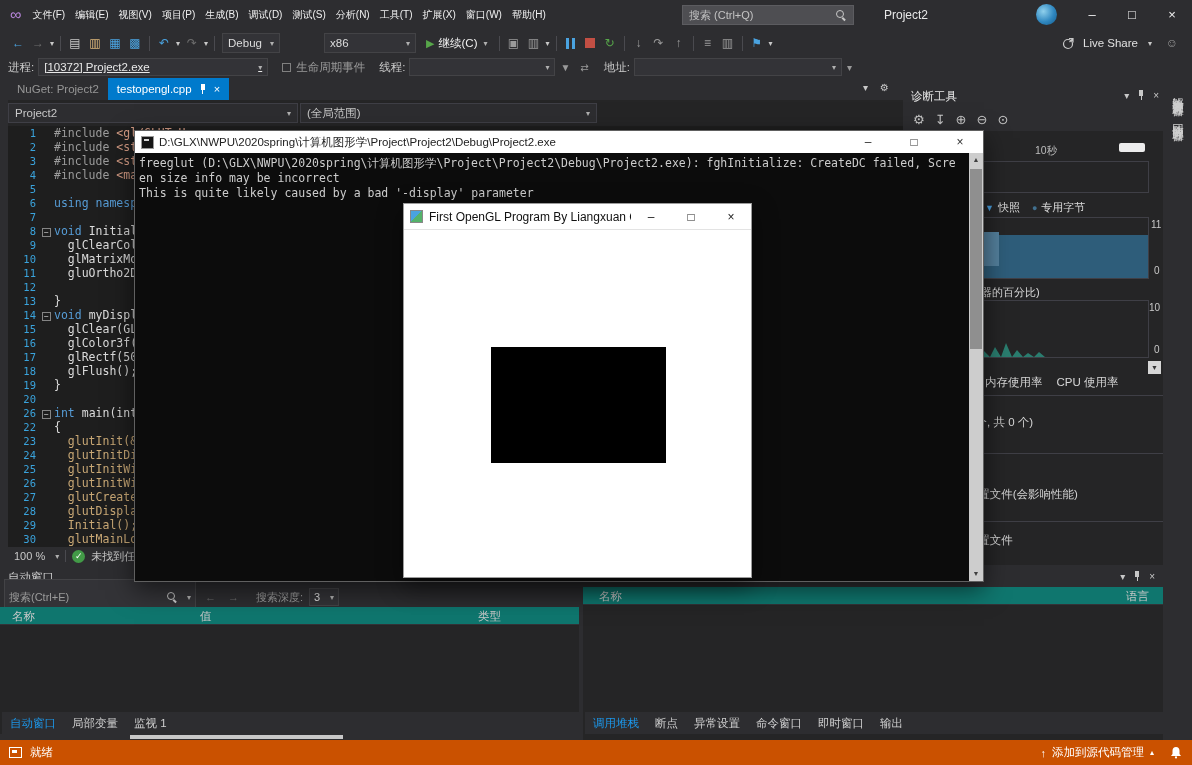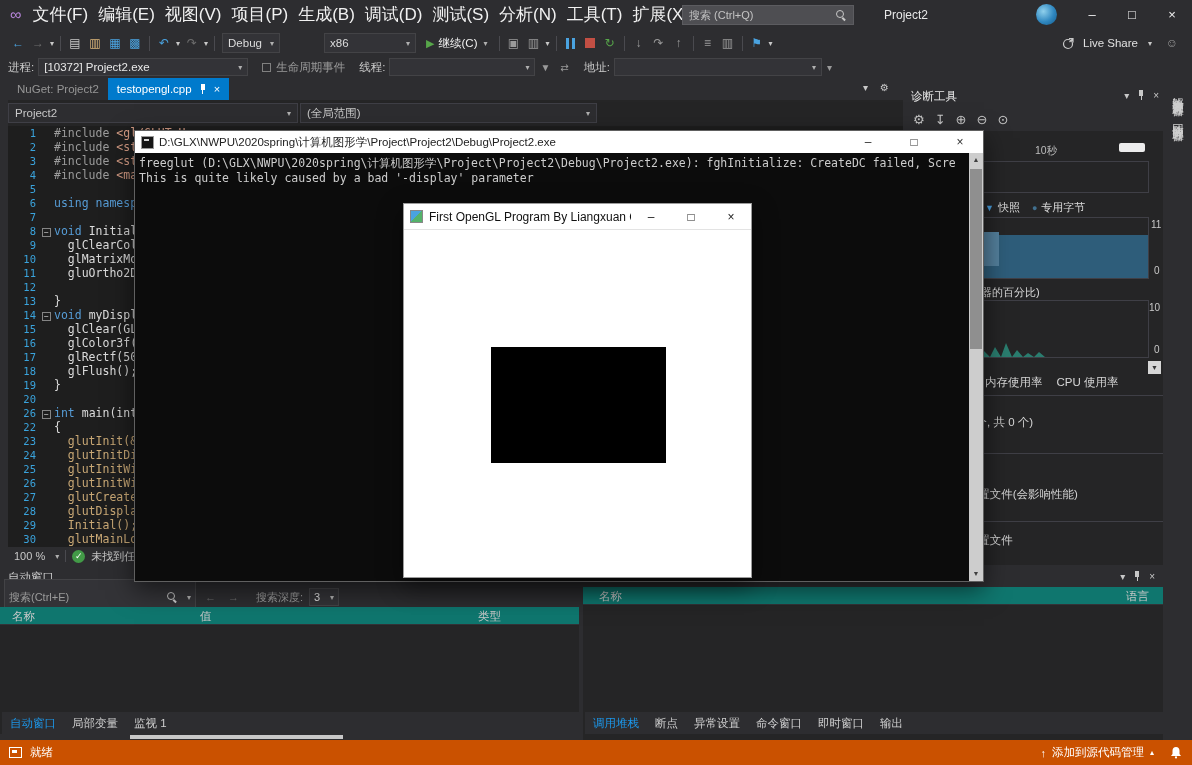--- a/index.html
+++ b/index.html
@@ -4,21 +4,21 @@
 <style>
   *{margin:0;padding:0;box-sizing:border-box;}
   html,body{width:1192px;height:765px;overflow:hidden;background:#2d2d30;
     font-family:"Liberation Sans","DejaVu Sans",sans-serif;}
   .app{position:absolute;left:0;top:0;width:1192px;height:765px;color:#f1f1f1;font-size:12px;overflow:hidden;}
 
   
   .titlebar{position:absolute;left:0;top:0;width:1192px;height:30px;background:#2d2d30;display:flex;align-items:center;}
   .vs-logo{margin:0 6px 0 10px;color:#b987dd;font-size:16px;line-height:30px;}
   .menus{display:flex;}
-  .menu-item{padding:0 5px;font-size:17px;color:#f1f1f1;line-height:30px;cursor:default;}
+  .menu-item{padding:0 5px;font-size:10px;color:#f1f1f1;line-height:30px;cursor:default;}
   .qsearch{position:absolute;left:682px;top:5px;width:172px;height:20px;background:#4e4e52;border:1px solid #5c5c60;
     display:flex;align-items:center;justify-content:space-between;padding:0 6px;}
   .qsearch-text{color:#c3c3c3;font-size:11px;}
   .win-title{position:absolute;left:884px;top:0;line-height:30px;font-size:12px;color:#e8e8e8;}
   .avatar{position:absolute;left:1036px;top:4px;width:21px;height:21px;border-radius:50%;
     background:radial-gradient(circle at 35% 35%,#8fd0ec 0%,#2f87c0 55%,#145a8a 100%);}
   .win-btns{position:absolute;right:0;top:0;display:flex;}
   .win-btn{width:40px;height:30px;text-align:center;line-height:30px;color:#f1f1f1;font-size:13px;}
 
   
@@ -260,21 +260,21 @@
           <path d="M7 1.5h4v4M11 1.5L7.5 5" fill="none" stroke="#c8c8c8" stroke-width="1.2"></path>
         </svg>
       <span class="ls-label">Live Share</span>
       <span class="tb-caret">▾</span>
       <span class="tb-icon dim">☺</span>
     </div>
   </div>
 
   <div class="procbar">
     <span class="proc-label">进程:</span>
-    <div class="proc-dd" style="width:210px;">
+    <div class="proc-dd" style="width:230px;text-decoration:underline;">
       <span>[10372] Project2.exe</span>
       <span class="dd-caret">▾</span>
     </div>
     <div class="lifecycle">
       <span class="lc-icon"></span>
       <span>生命周期事件</span>
     </div>
     <span class="proc-label">线程:</span>
     <div class="proc-dd" style="width:146px;">
       <span></span>
@@ -615,20 +615,21 @@
   <div class="console-window">
     <div class="console-titlebar">
       <span class="console-icon"></span>
       <span class="console-title">D:\GLX\NWPU\2020spring\计算机图形学\Project\Project2\Debug\Project2.exe</span>
       <span class="cwin-btn">–</span>
       <span class="cwin-btn">□</span>
       <span class="cwin-btn">×</span>
     </div>
     <div class="console-body" id="console-lines">
         <div class="console-line">freeglut (D:\GLX\NWPU\2020spring\计算机图形学\Project\Project2\Debug\Project2.exe): fghInitialize: CreateDC failed, Scre</div>
+        <div class="console-line">en size info may be incorrect</div>
         <div class="console-line">This is quite likely caused by a bad '-display' parameter</div>
       </div>
     <div class="console-scrollbar">
       <span class="cs-arrow">▲</span>
       <span class="cs-thumb"></span>
       <span class="cs-arrow bottom">▼</span>
     </div>
   </div>
 
   <div class="gl-window">

